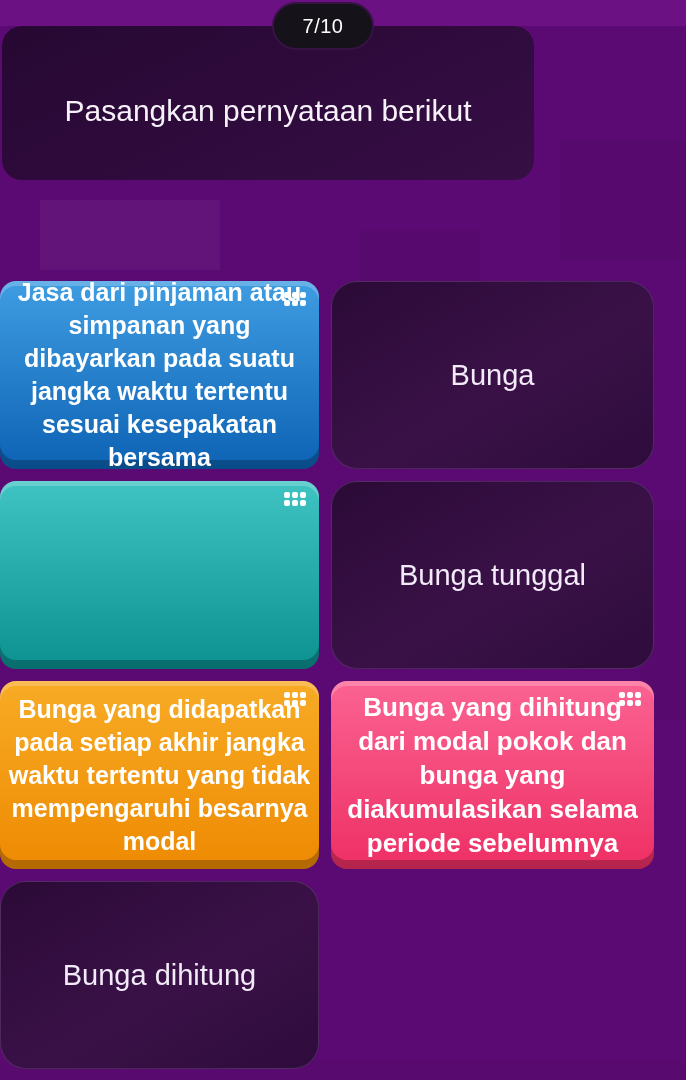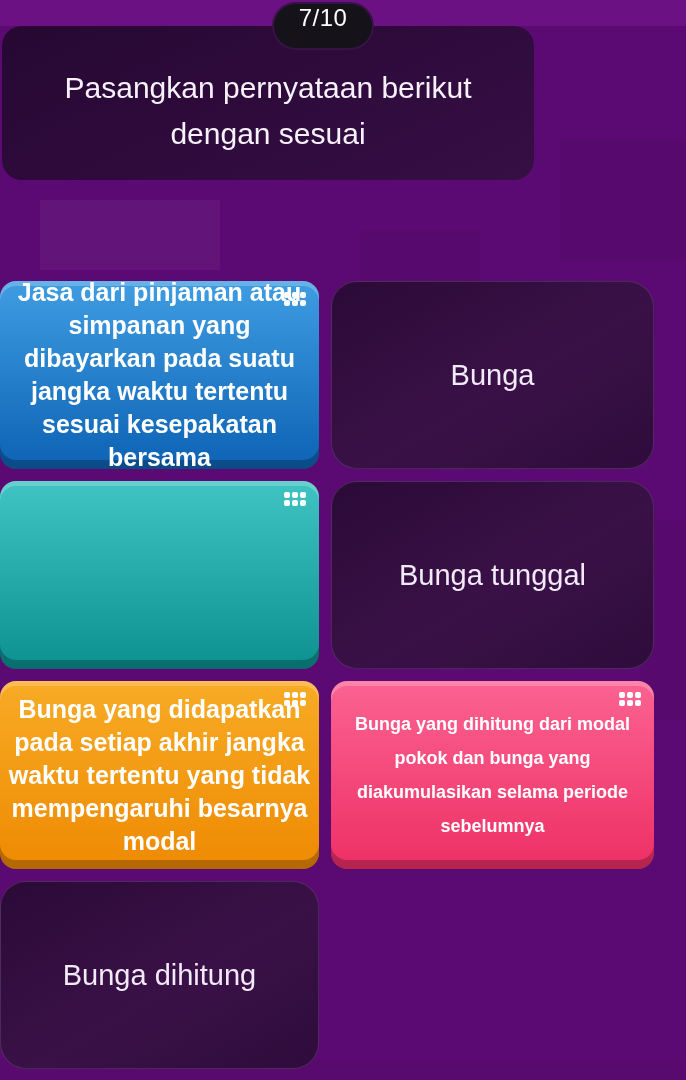--- a/index.html
+++ b/index.html
@@ -17,22 +17,22 @@
       linear-gradient(rgba(0,0,0,.06),rgba(0,0,0,.06)) 120px 60px/150px 90px no-repeat,
       linear-gradient(rgba(0,0,0,.05),rgba(0,0,0,.05)) 560px 140px/130px 120px no-repeat,
       linear-gradient(rgba(255,255,255,.04),rgba(255,255,255,.04)) 40px 200px/180px 70px no-repeat,
       linear-gradient(rgba(0,0,0,.05),rgba(0,0,0,.05)) 360px 230px/120px 60px no-repeat,
       linear-gradient(rgba(0,0,0,.05),rgba(0,0,0,.05)) 640px 520px/46px 200px no-repeat,
       linear-gradient(rgba(0,0,0,.04),rgba(0,0,0,.04)) 0 1060px/686px 20px no-repeat;
   }
   .progress-pill{
     position:absolute;top:2px;left:272px;width:102px;height:48px;z-index:3;
     background:#15121a;border:2px solid rgba(70,18,88,.7);border-radius:28px;
-    display:flex;align-items:flex-start;justify-content:center;
-    color:#ffffff;font-size:24px;letter-spacing:.5px;box-sizing:border-box;
+    display:flex;align-items:center;justify-content:center;
+    color:#ffffff;font-size:20px;letter-spacing:.5px;box-sizing:border-box;
   }
   .header-card{
     position:absolute;top:26px;left:2px;width:532px;height:154px;z-index:2;
     background:linear-gradient(155deg,#260832 0%,#2e0a3b 45%,#360f45 100%);
     border-radius:20px;
     display:flex;flex-direction:column;align-items:center;justify-content:center;
     padding-top:16px;box-sizing:border-box;
     color:#f7f2fa;font-size:30px;line-height:46px;font-weight:500;text-align:center;
   }
   .board{
@@ -46,21 +46,21 @@
     color:#ffffff;font-weight:600;padding:0 8px;box-sizing:border-box;
     box-shadow:inset 0 5px 0 rgba(255,255,255,.22), inset 0 -9px 0 rgba(0,0,0,.24);
     cursor:grab;
   }
   .card-blue  {background:linear-gradient(180deg,#3f9de2 0%,#0d62b4 100%);}
   .card-teal  {background:linear-gradient(180deg,#3fc3c3 0%,#0c9090 100%);}
   .card-orange{background:linear-gradient(180deg,#f8ab25 0%,#ee8a02 100%);justify-content:center;}
   .card-pink  {background:linear-gradient(180deg,#fb6392 0%,#ee2f64 100%);}
   .size-s{font-size:25px;line-height:33px;}
   .size-l{font-size:30px;line-height:42px;}
-  .size-m{font-size:18px;line-height:34px;}
+  .size-m{font-size:26px;line-height:34px;}
   .drag-handle{
     position:absolute;top:11px;right:13px;
     display:grid;grid-template-columns:repeat(3,6px);grid-auto-rows:6px;gap:2px;
   }
   .drag-handle span{background:#ffffff;border-radius:2px;display:block;}
   .answer-card{
     border-radius:26px;box-sizing:border-box;
     background:linear-gradient(150deg,#2b0a37 0%,#3a1147 55%,#2e0c3c 100%);
     border:1px solid rgba(220,190,235,.16);
     display:flex;align-items:center;justify-content:center;text-align:center;
@@ -72,21 +72,20 @@
 
 <div class="stage">
   <div class="bg-pattern"></div>
 
   <div class="progress-pill">
     <span>7/10</span>
   </div>
 
   <div class="header-card">
     <div>Pasangkan pernyataan berikut</div>
-    <div>dengan sesuai</div>
   </div>
 
   <div class="board">
 
     <div class="statement-card card-blue size-s">
       <div class="drag-handle">
         <span></span>
           <span></span>
           <span></span>
           <span></span>

